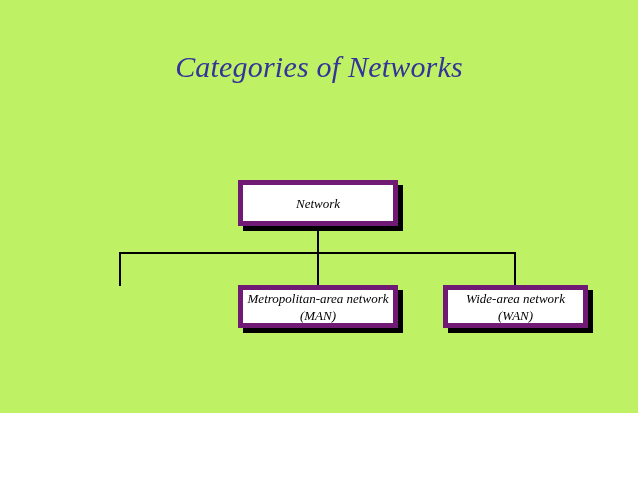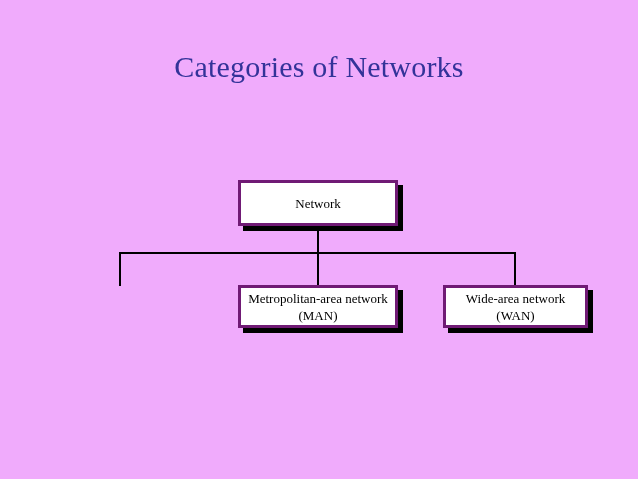--- a/index.html
+++ b/index.html
@@ -7,23 +7,24 @@
     margin: 0;
     padding: 0;
     background: #ffffff;
   }
   body {
     font-family: "Liberation Serif", "DejaVu Serif", serif;
   }
   #slide {
     position: relative;
     width: 638px;
-    height: 479px;
-    background: #f0abfc;
+    height: 413px;
+    background: #bef264;
     overflow: hidden;
+    font-style: italic;
   }
 
   
   #slide-title {
     position: absolute;
     left: 0;
     top: 49px;
     width: 638px;
     text-align: center;
     font-family: "Liberation Serif", "DejaVu Serif", serif;
@@ -47,21 +48,21 @@
   #conn-bar         { left: 119px; top: 252px; width: 397px; }
   #conn-left-drop   { left: 119px; top: 252px; height: 34px; }
   #conn-center-drop { left: 317px; top: 252px; height: 34px; }
   #conn-right-drop  { left: 514px; top: 252px; height: 34px; }
 
   
   .node {
     position: absolute;
     box-sizing: border-box;
     background: #ffffff;
-    border: 3px solid #701a75;
+    border: 5px solid #701a75;
     box-shadow: 5px 5px 0 0 #000000;
     display: flex;
     align-items: center;
     justify-content: center;
     text-align: center;
   }
   .node-label {
     font-family: "Liberation Serif", "DejaVu Serif", serif;
     font-size: 13px;
     line-height: 17px;

